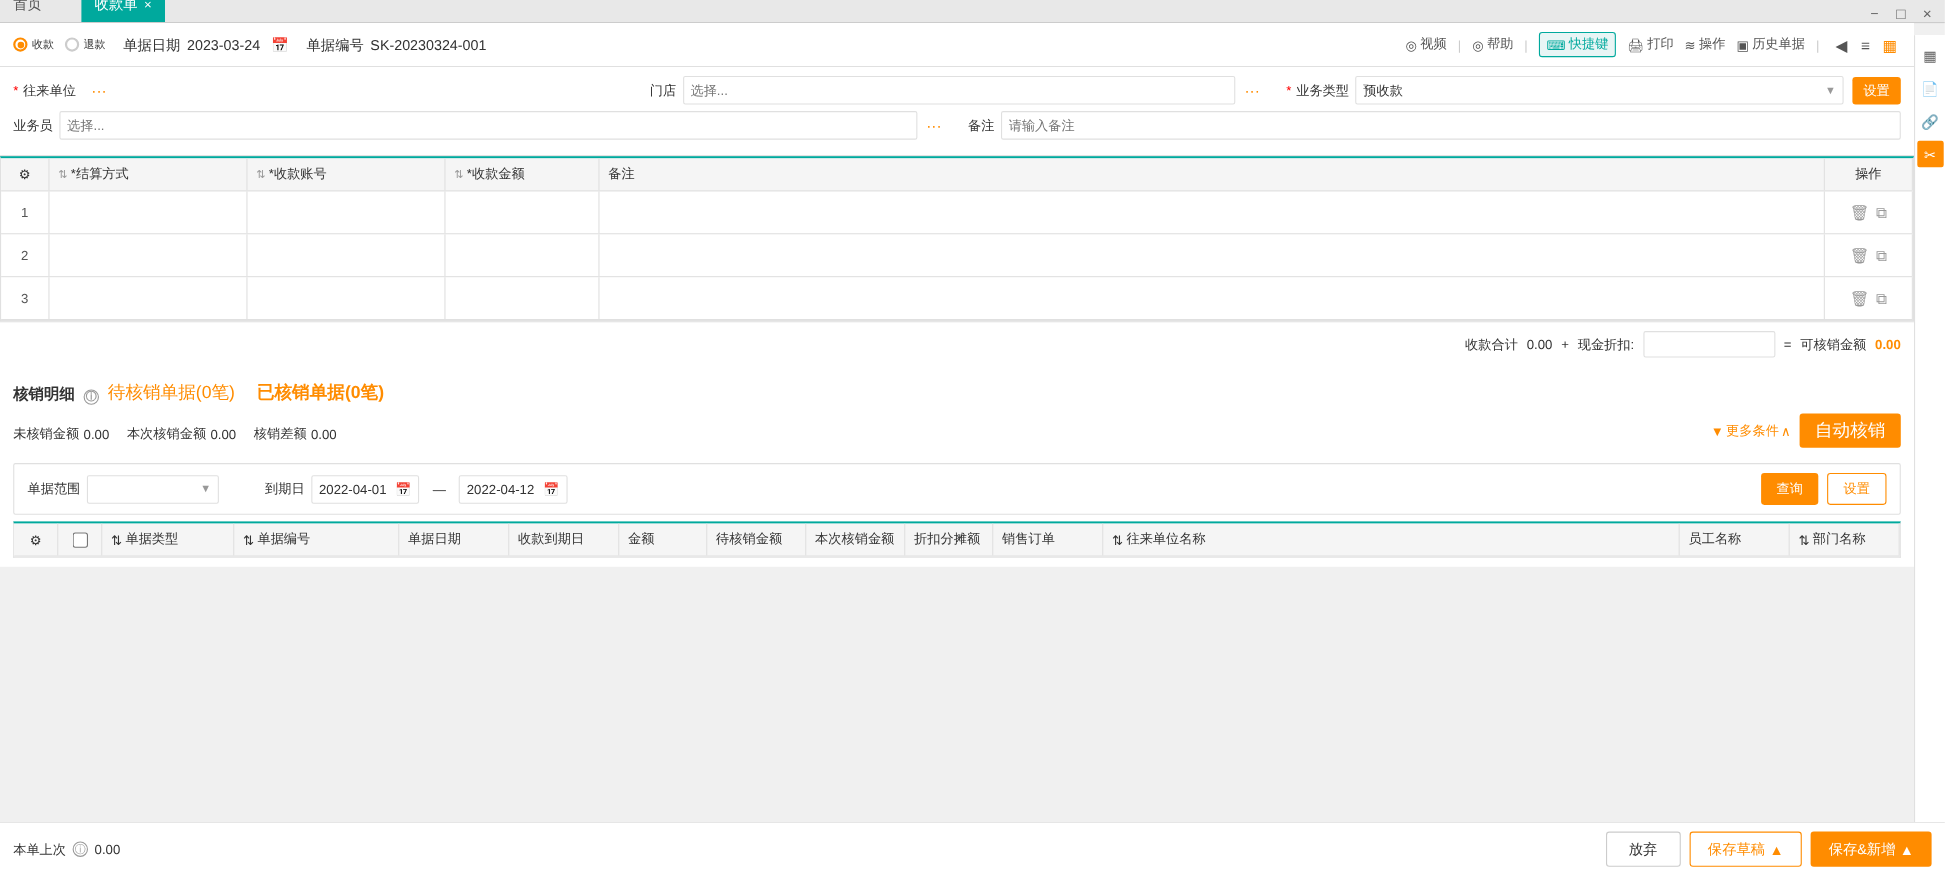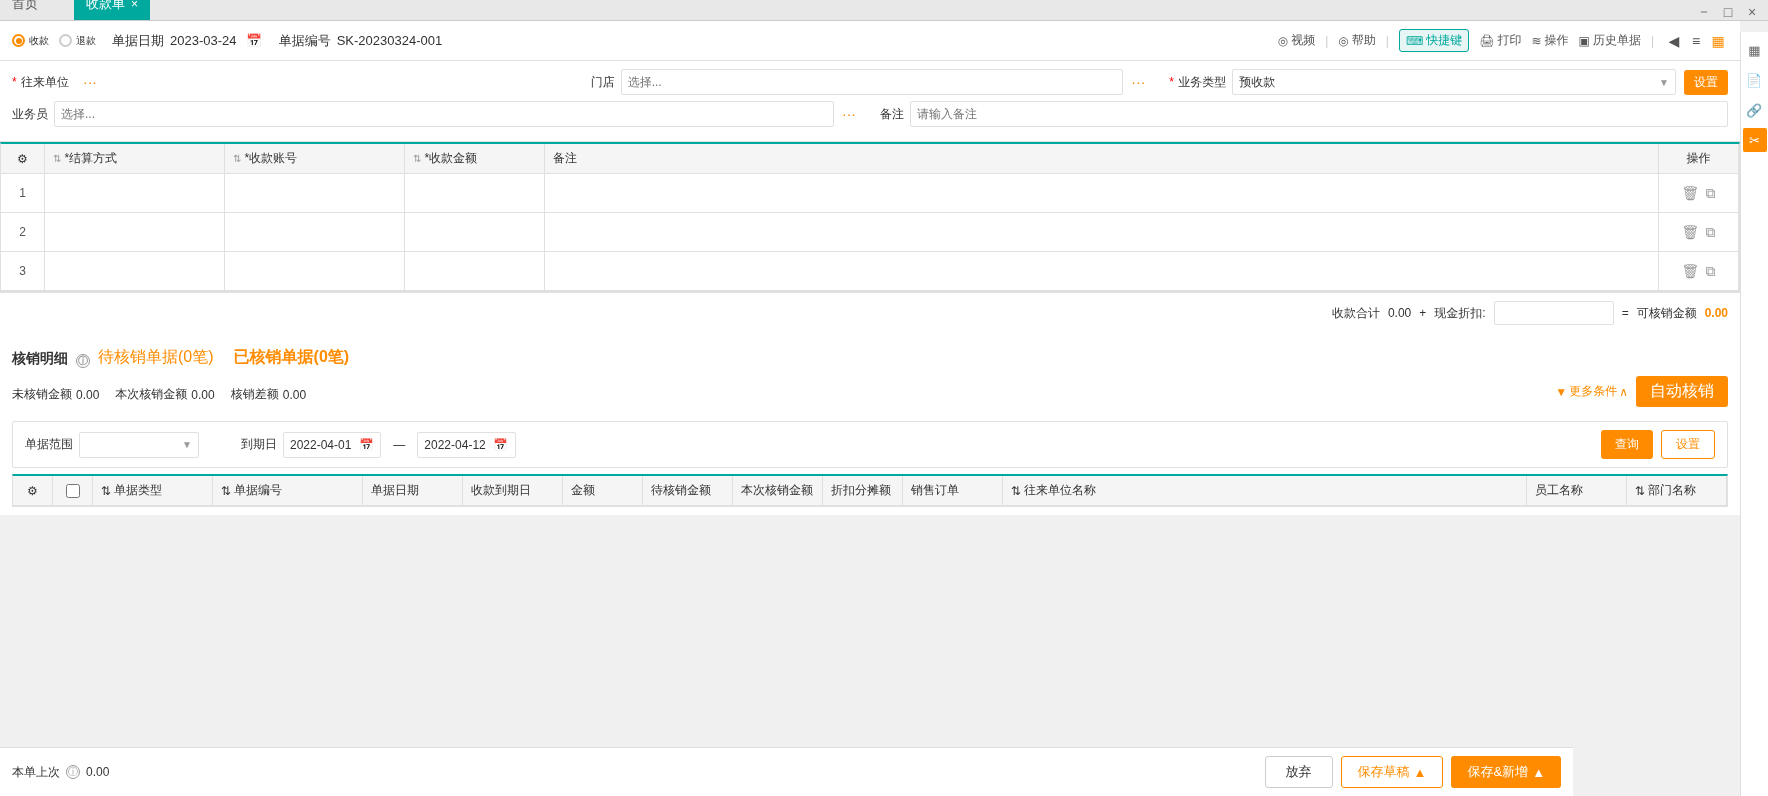--- a/index.html
+++ b/index.html
@@ -103,21 +103,21 @@
     .bth-amount { width: 80px; }
     .bth-pending { width: 90px; }
     .bth-thistime { width: 90px; }
     .bth-discount { width: 80px; }
     .bth-salesorder { width: 100px; }
     .bth-custname { flex: 1; min-width: 120px; }
     .bth-staff { width: 100px; }
     .bth-dept { width: 100px; }
 
     
-    .bottom-bar { display: flex; align-items: center; padding: 8px 12px; background: #fff; border-top: 1px solid #e0e0e0; position: fixed; bottom: 0; width: 1573px; }
+    .bottom-bar { display: flex; align-items: center; padding: 8px 12px; background: #fff; border-top: 1px solid #e0e0e0; position: fixed; bottom: 0; width: 1768px; }
     .bottom-info { display: flex; align-items: center; gap: 6px; font-size: 12px; color: #333; }
     .bottom-actions { margin-left: auto; display: flex; gap: 8px; }
     .btn-abandon { background: #fff; color: #333; border: 1px solid #ccc; border-radius: 3px; padding: 6px 20px; cursor: pointer; font-size: 13px; }
     .btn-save-draft { background: #fff; color: #ff8c00; border: 1px solid #ff8c00; border-radius: 3px; padding: 6px 16px; cursor: pointer; font-size: 13px; display: flex; align-items: center; gap: 4px; }
     .btn-save-new { background: #ff8c00; color: #fff; border: none; border-radius: 3px; padding: 2px 16px; cursor: pointer; font-size: 13px; display: flex; align-items: center; gap: 4px; }
 
     
     .right-panel { position: fixed; right: 0; top: 32px; width: 28px; background: #fff; border-left: 1px solid #e0e0e0; display: flex; flex-direction: column; align-items: center; padding-top: 6px; gap: 6px; height: calc(796px - 32px); }
     .right-panel-icon { width: 24px; height: 24px; display: flex; align-items: center; justify-content: center; cursor: pointer; color: #666; font-size: 13px; }
     .right-panel-icon.active { background: #ff8c00; color: #fff; border-radius: 2px; }

